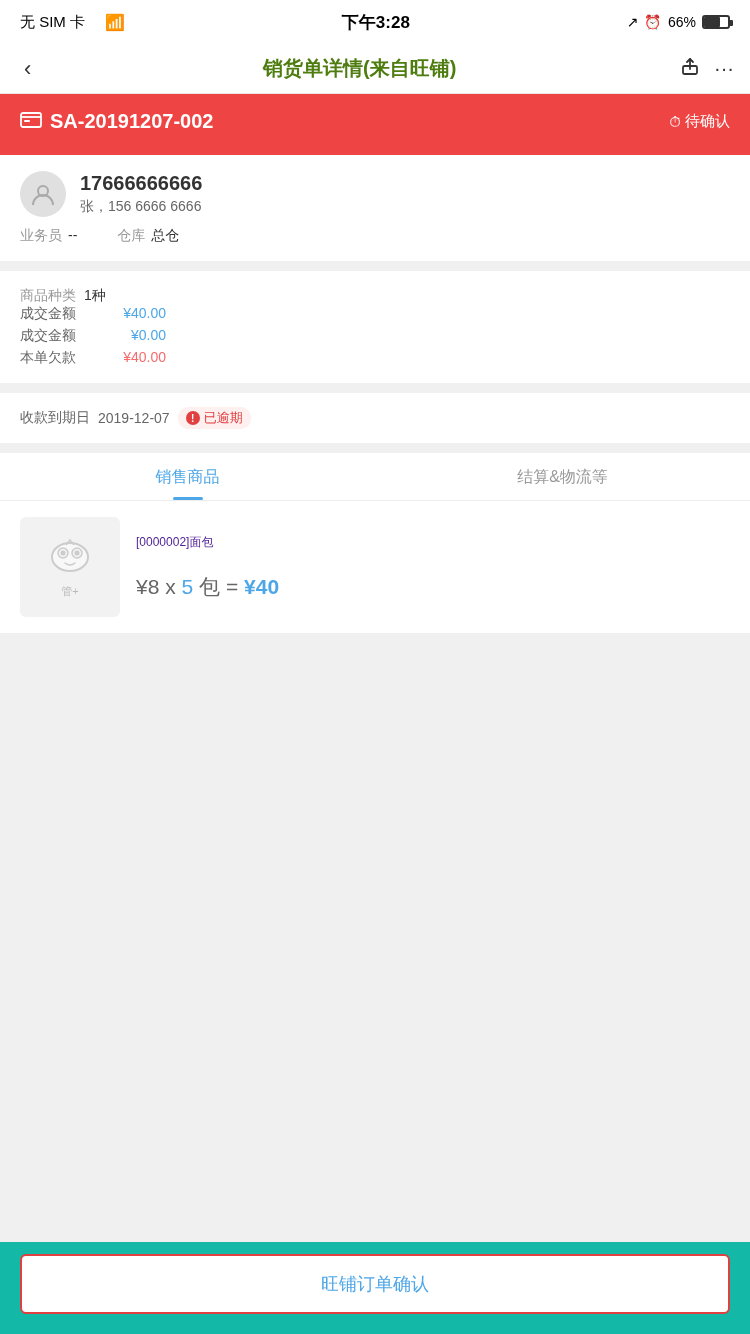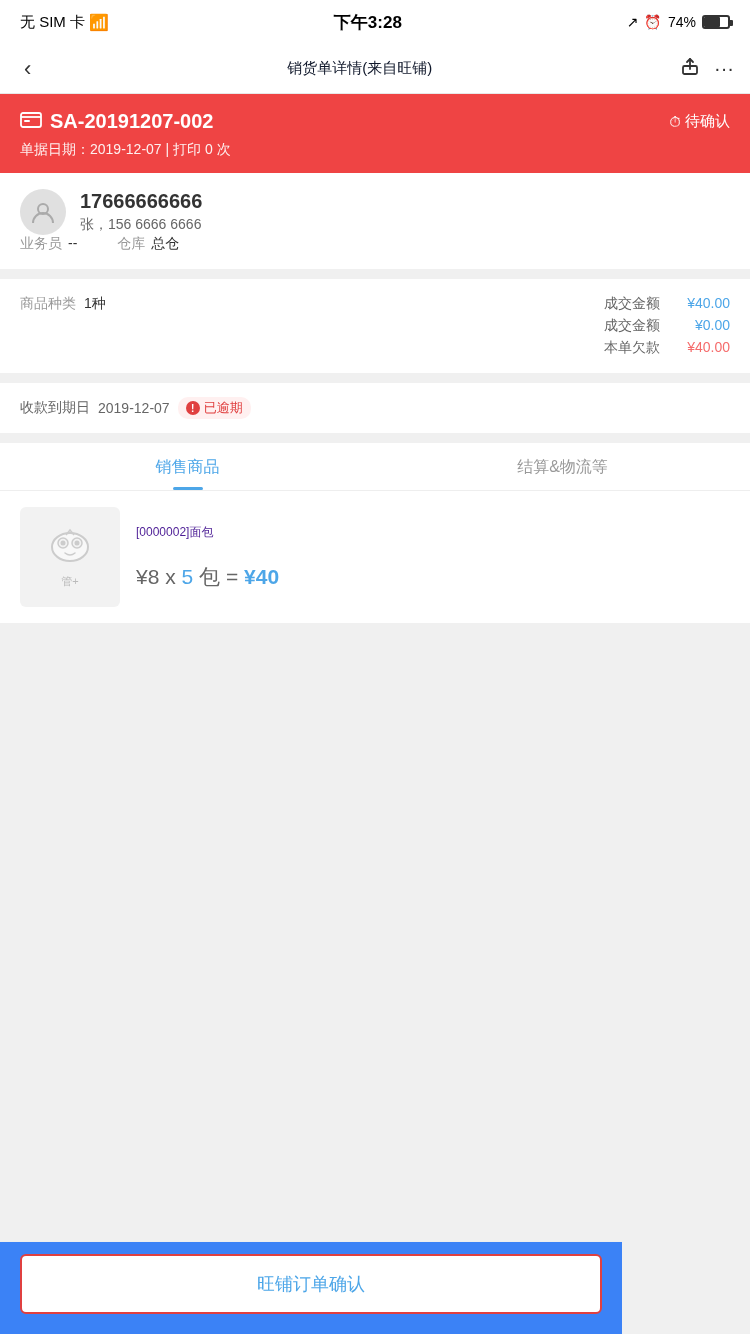--- a/index.html
+++ b/index.html
@@ -17,21 +17,21 @@
     .status-bar {
       height: 44px;
       background: #fff;
       display: flex;
       align-items: center;
       justify-content: space-between;
       padding: 0 20px;
       font-size: 15px;
       font-weight: 500;
     }
-    .status-left { display: flex; align-items: center; gap: 4px; }
+    .status-left { display: flex; align-items: center; gap: 20px; }
     .status-center { font-size: 17px; font-weight: 600; }
     .status-right { display: flex; align-items: center; gap: 6px; font-size: 14px; }
     .wifi-icon { font-size: 16px; }
     .battery-box {
       width: 28px; height: 14px; border: 2px solid #333; border-radius: 3px; position: relative; display: inline-block;
     }
     .battery-box::after {
       content: ''; position: absolute; right: -5px; top: 3px; width: 3px; height: 6px; background: #333; border-radius: 0 1px 1px 0;
     }
     .battery-fill {
@@ -48,23 +48,23 @@
       padding: 0 16px;
       border-bottom: 1px solid #e8e8e8;
     }
     .nav-back {
       font-size: 22px;
       color: #333;
       cursor: pointer;
       padding: 4px 8px;
     }
     .nav-title {
-      font-size: 15px;
-      font-weight: 400;
-      color: #0f172a;
+      font-size: 20px;
+      font-weight: 700;
+      color: #4d7c0f;
     }
     .nav-actions { display: flex; align-items: center; gap: 14px; }
     .nav-icon { font-size: 20px; color: #333; cursor: pointer; }
 
     
     .order-header {
       background: #ef4444;
       padding: 16px 20px 14px;
       margin-bottom: 0;
     }
@@ -97,21 +97,21 @@
     
     .customer-card {
       background: #fff;
       padding: 16px 20px;
       margin-bottom: 10px;
     }
     .customer-row {
       display: flex;
       align-items: center;
       gap: 14px;
-      margin-bottom: 0;
+      margin-bottom: 10px;
     }
     .avatar {
       width: 46px; height: 46px;
       background: #e0e0e0;
       border-radius: 50%;
       display: flex; align-items: center; justify-content: center;
       color: #888; font-size: 22px; flex-shrink: 0;
     }
     .customer-name {
       font-size: 20px;
@@ -136,31 +136,32 @@
     
     .summary-card {
       background: #fff;
       padding: 16px 20px;
       margin-bottom: 10px;
     }
     .summary-row {
       display: flex;
       justify-content: space-between;
       align-items: flex-start;
+      flex-direction: column;
     }
     .summary-left { font-size: 14px; color: #666; }
     .summary-label { color: #999; }
     .summary-val { color: #333; margin-left: 4px; }
     .summary-right {
       display: flex;
       flex-direction: column;
       align-items: flex-end;
       gap: 4px;
     }
-    .amount-row { display: flex; justify-content: flex-end; font-size: 14px; }
+    .amount-row { display: flex; justify-content: flex-end; gap: 20px; font-size: 14px; }
     .amount-label { color: #666; }
     .amount-val { color: #4da6e8; font-weight: 500; min-width: 70px; text-align: right; }
     .amount-val.red { color: #f56c6c; }
 
     
     .due-row {
       background: #fff;
       padding: 14px 20px;
       margin-bottom: 10px;
       font-size: 14px;
@@ -252,22 +253,22 @@
     
     .empty-area {
       background: #f0f0f0;
       height: 200px;
     }
 
     
     .bottom-bar {
       position: fixed;
       bottom: 0; left: 0;
-      width: 622px;
-      background: #3b82f6;
+      width: 750px;
+      background: #14b8a6;
       padding: 12px 20px 20px;
       border-top: 1px solid #eee;
     }
     .confirm-btn {
       width: 100%;
       padding: 16px;
       background: #fff;
       border: 2.5px solid #e04040;
       border-radius: 6px;
       color: #4da6e8;
@@ -282,21 +283,21 @@
 
 <div class="status-bar">
   <div class="status-left">
     <span>无 SIM 卡</span>
     <span class="wifi-icon">📶</span>
   </div>
   <div class="status-center">下午3:28</div>
   <div class="status-right">
     <span>↗</span>
     <span>⏰</span>
-    <span>74%</span>
+    <span>66%</span>
     <div class="battery-box">
       <div class="battery-fill"></div>
     </div>
   </div>
 </div>
 
 <div class="nav-bar">
   <span class="nav-back">‹</span>
   <span class="nav-title">销货单详情(来自旺铺)</span>
   <div class="nav-actions">
@@ -320,26 +321,20 @@
           <path d="M1 7h20" stroke="white" stroke-width="1.8"></path>
           <rect x="4" y="10" width="6" height="2" rx="1" fill="white"></rect>
         </svg>
       </span>
       <span>SA-20191207-002</span>
     </div>
     <div class="order-status">
       <span>⏱</span>
       <span>待确认</span>
     </div>
-  </div>
-  <div class="order-date">
-    <span>单据日期：</span><span>2019-12-07</span>
-    <span> </span><span>| 打印</span>
-    <span>0</span>
-    <span>次</span>
   </div>
 </div>
 
 <div class="customer-card">
   <div class="customer-row">
     <div class="avatar">
       <svg width="26" height="26" viewBox="0 0 26 26" fill="none">
         <circle cx="13" cy="10" r="5" stroke="#aaa" stroke-width="2" fill="none"></circle>
         <path d="M3 24c0-5.523 4.477-10 10-10s10 4.477 10 10" stroke="#aaa" stroke-width="2" fill="none"></path>
       </svg>

